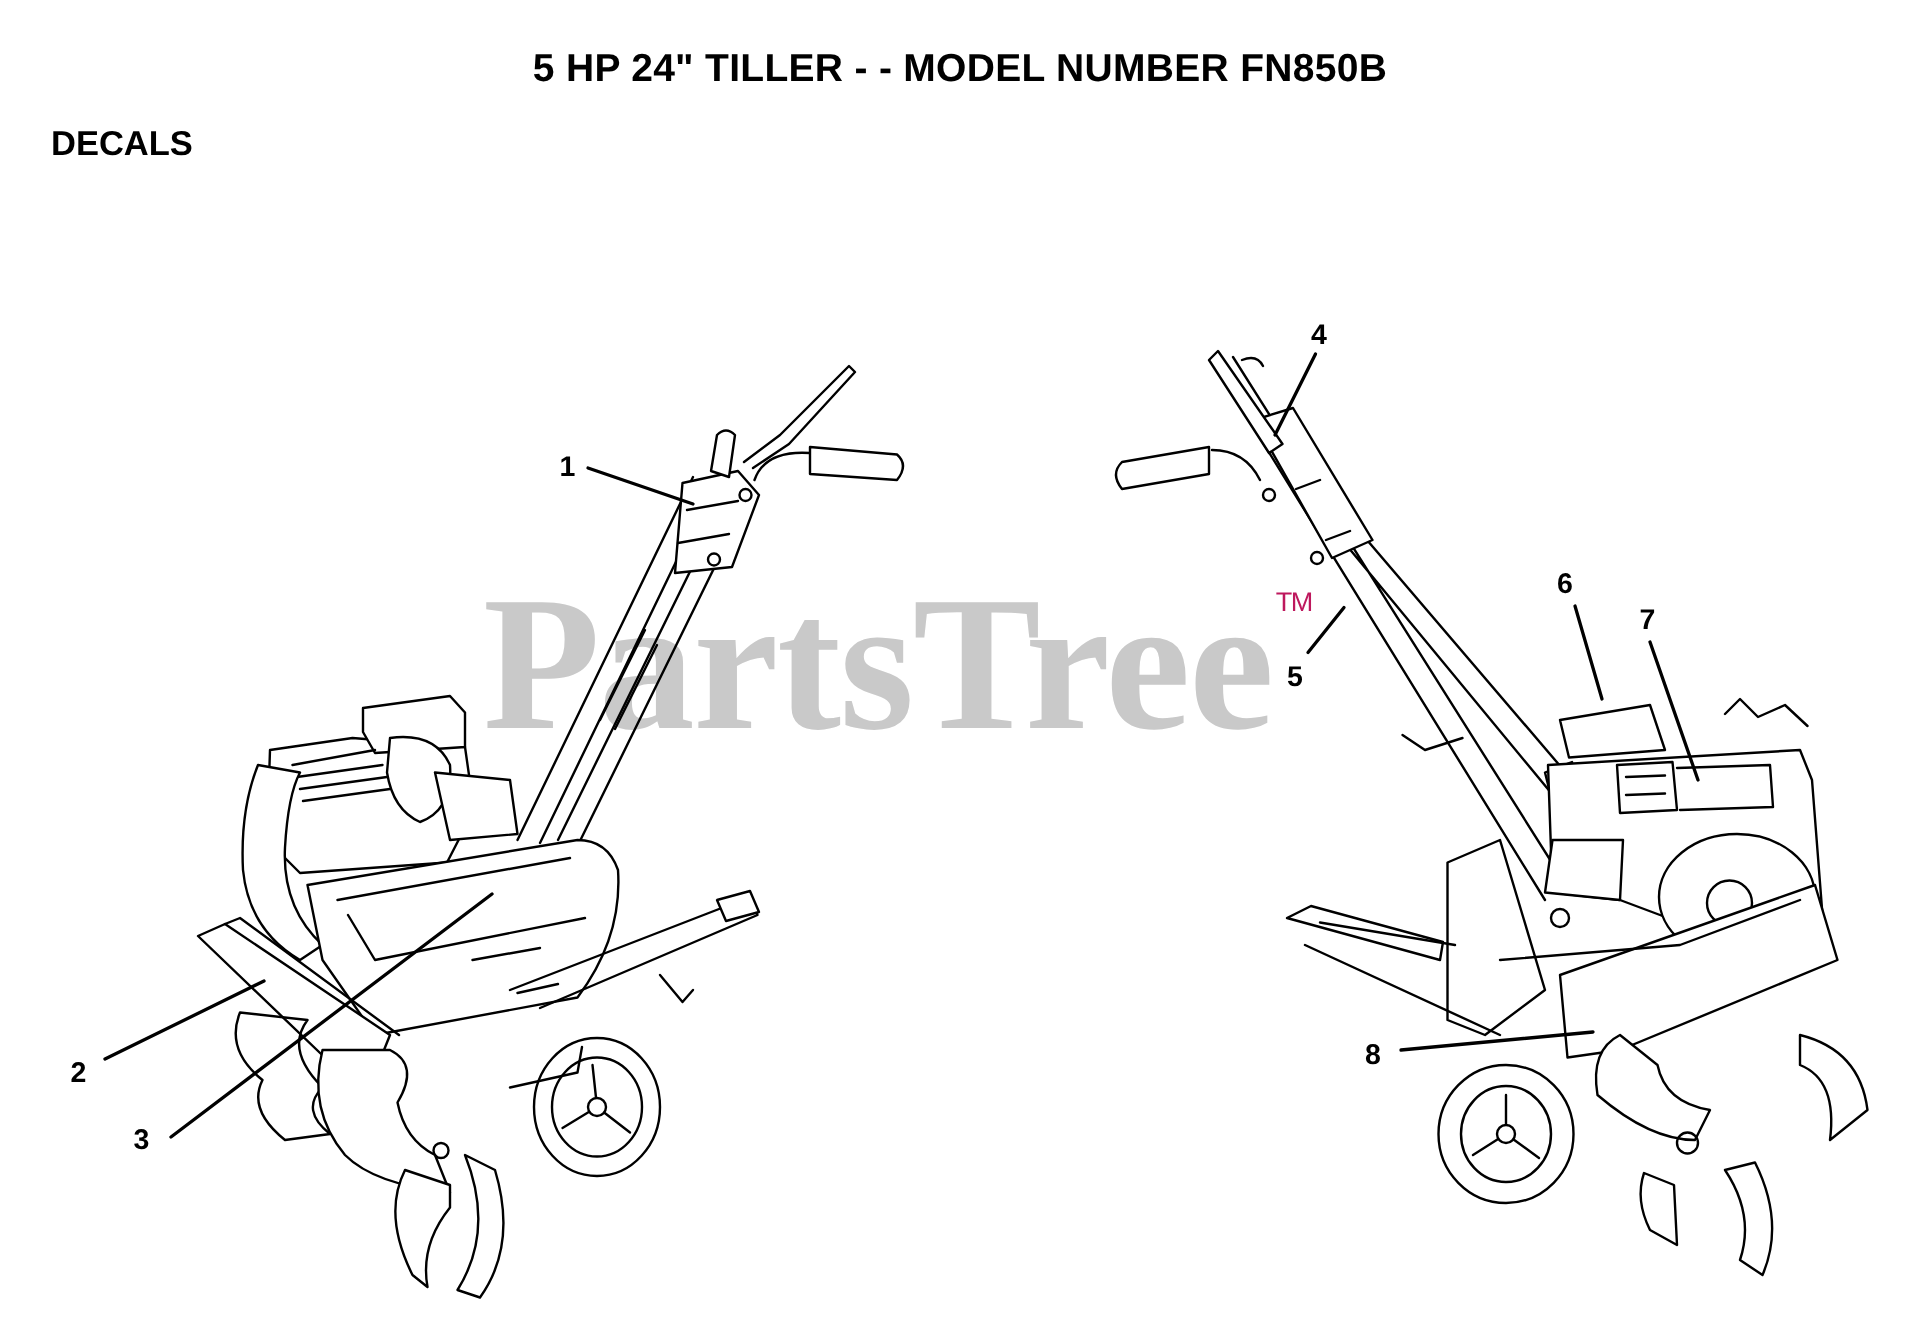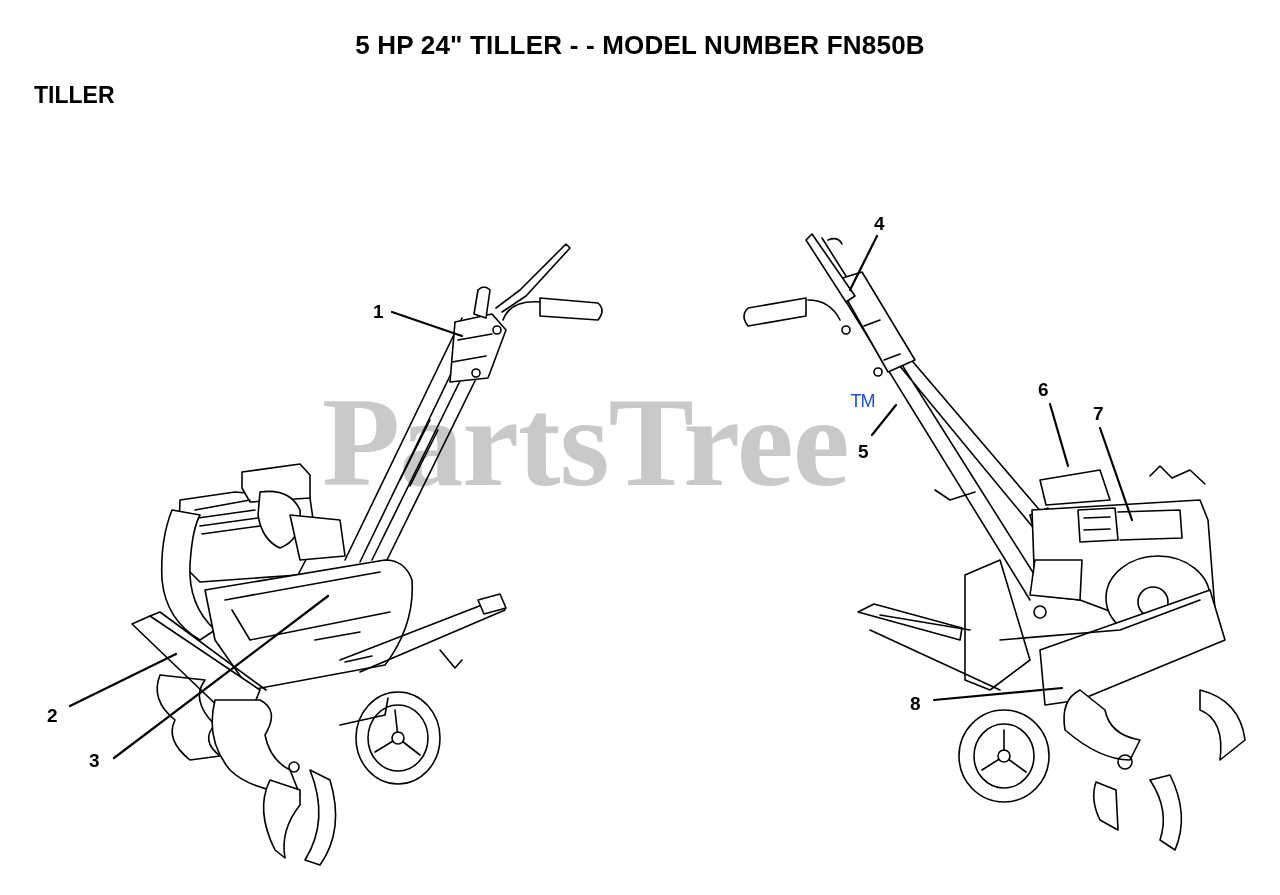--- a/index.html
+++ b/index.html
@@ -5,32 +5,32 @@
   html, body { margin:0; padding:0; background:#ffffff; }
   body { width:1280px; height:895px; position:relative; overflow:hidden;
          font-family:"Liberation Sans", sans-serif; color:#000; }
   .title { position:absolute; top:30px; left:0; width:1280px; text-align:center;
            font-weight:bold; font-size:26px; letter-spacing:0.2px; }
   .section { position:absolute; top:82px; left:34px; font-weight:bold; font-size:23px; }
   .watermark { position:absolute; left:322px; top:378px; font-family:"Liberation Serif", serif;
                font-weight:bold; font-size:128px; color:#c9c9c9; line-height:1; letter-spacing:-1px;
                white-space:nowrap; }
   .watermark .tm { font-family:"Liberation Sans", sans-serif; font-size:18px; font-weight:normal;
-                   vertical-align:top; position:relative; top:14px; left:2px; color:#1d4ed8; }
+                   vertical-align:top; position:relative; top:14px; left:2px; color:#be185d; }
   svg.art { position:absolute; left:0; top:0; }
   .callout { position:absolute; font-weight:bold; font-size:19px; line-height:1; }
   svg.art .ln { fill:none; stroke:#000; stroke-width:1.6; stroke-linejoin:round; stroke-linecap:round; }
   svg.art .th { fill:none; stroke:#000; stroke-width:2.2; stroke-linecap:round; }
   svg.art .fl { fill:#fff; stroke:#000; stroke-width:1.6; stroke-linejoin:round; }
 </style>
 </head>
 <body>
 
 <div class="title">5 HP 24" TILLER - - MODEL NUMBER FN850B</div>
-<div class="section">TILLER</div>
+<div class="section">DECALS</div>
 
 <div class="watermark"><span>PartsTree</span><span class="tm">TM</span></div>
 
 <svg class="art" width="1280" height="895" viewBox="0 0 1280 895">
 
   <g>
 
     <path class="ln" d="M345,560 L462,318 M360,562 L478,318 M372,560 L490,320 M386,562 L500,330"></path>
     <path class="ln" d="M400,480 L430,420 M410,486 L438,430"></path>
 

